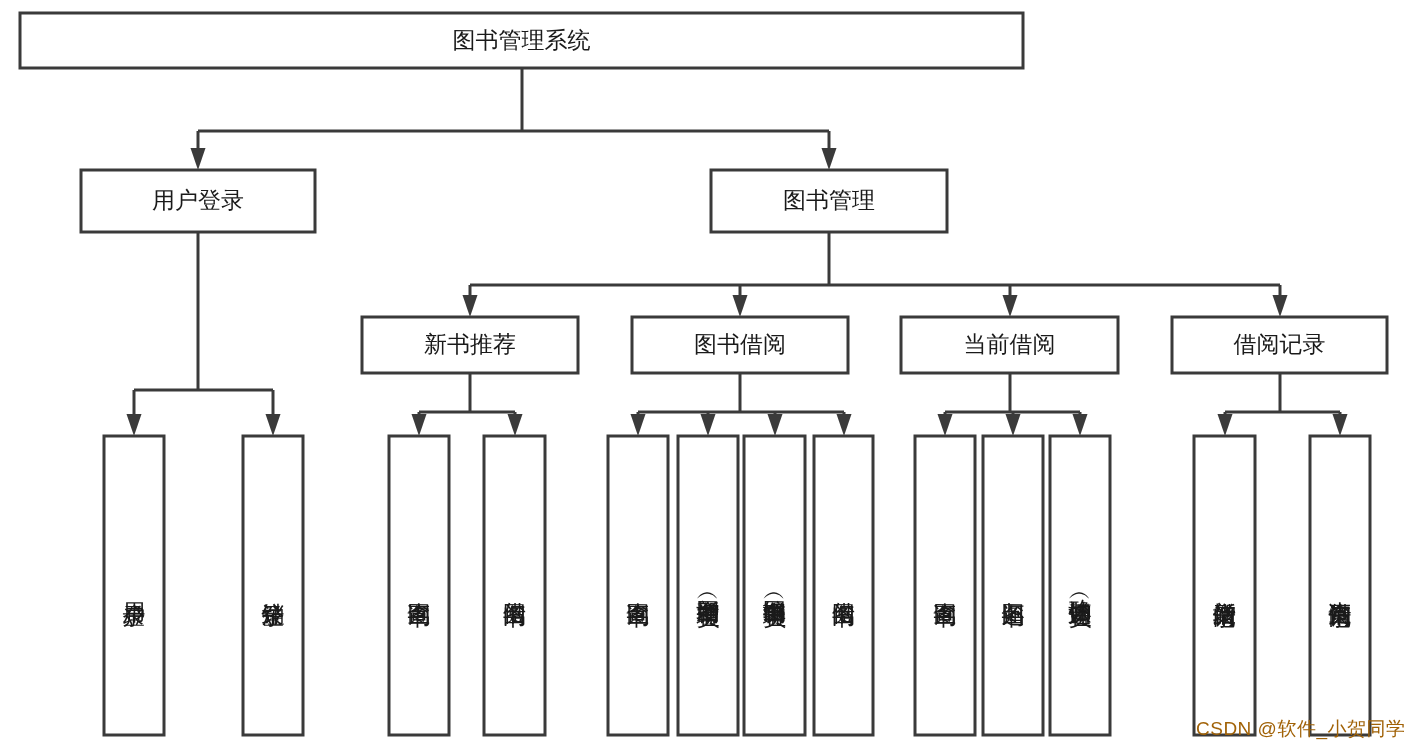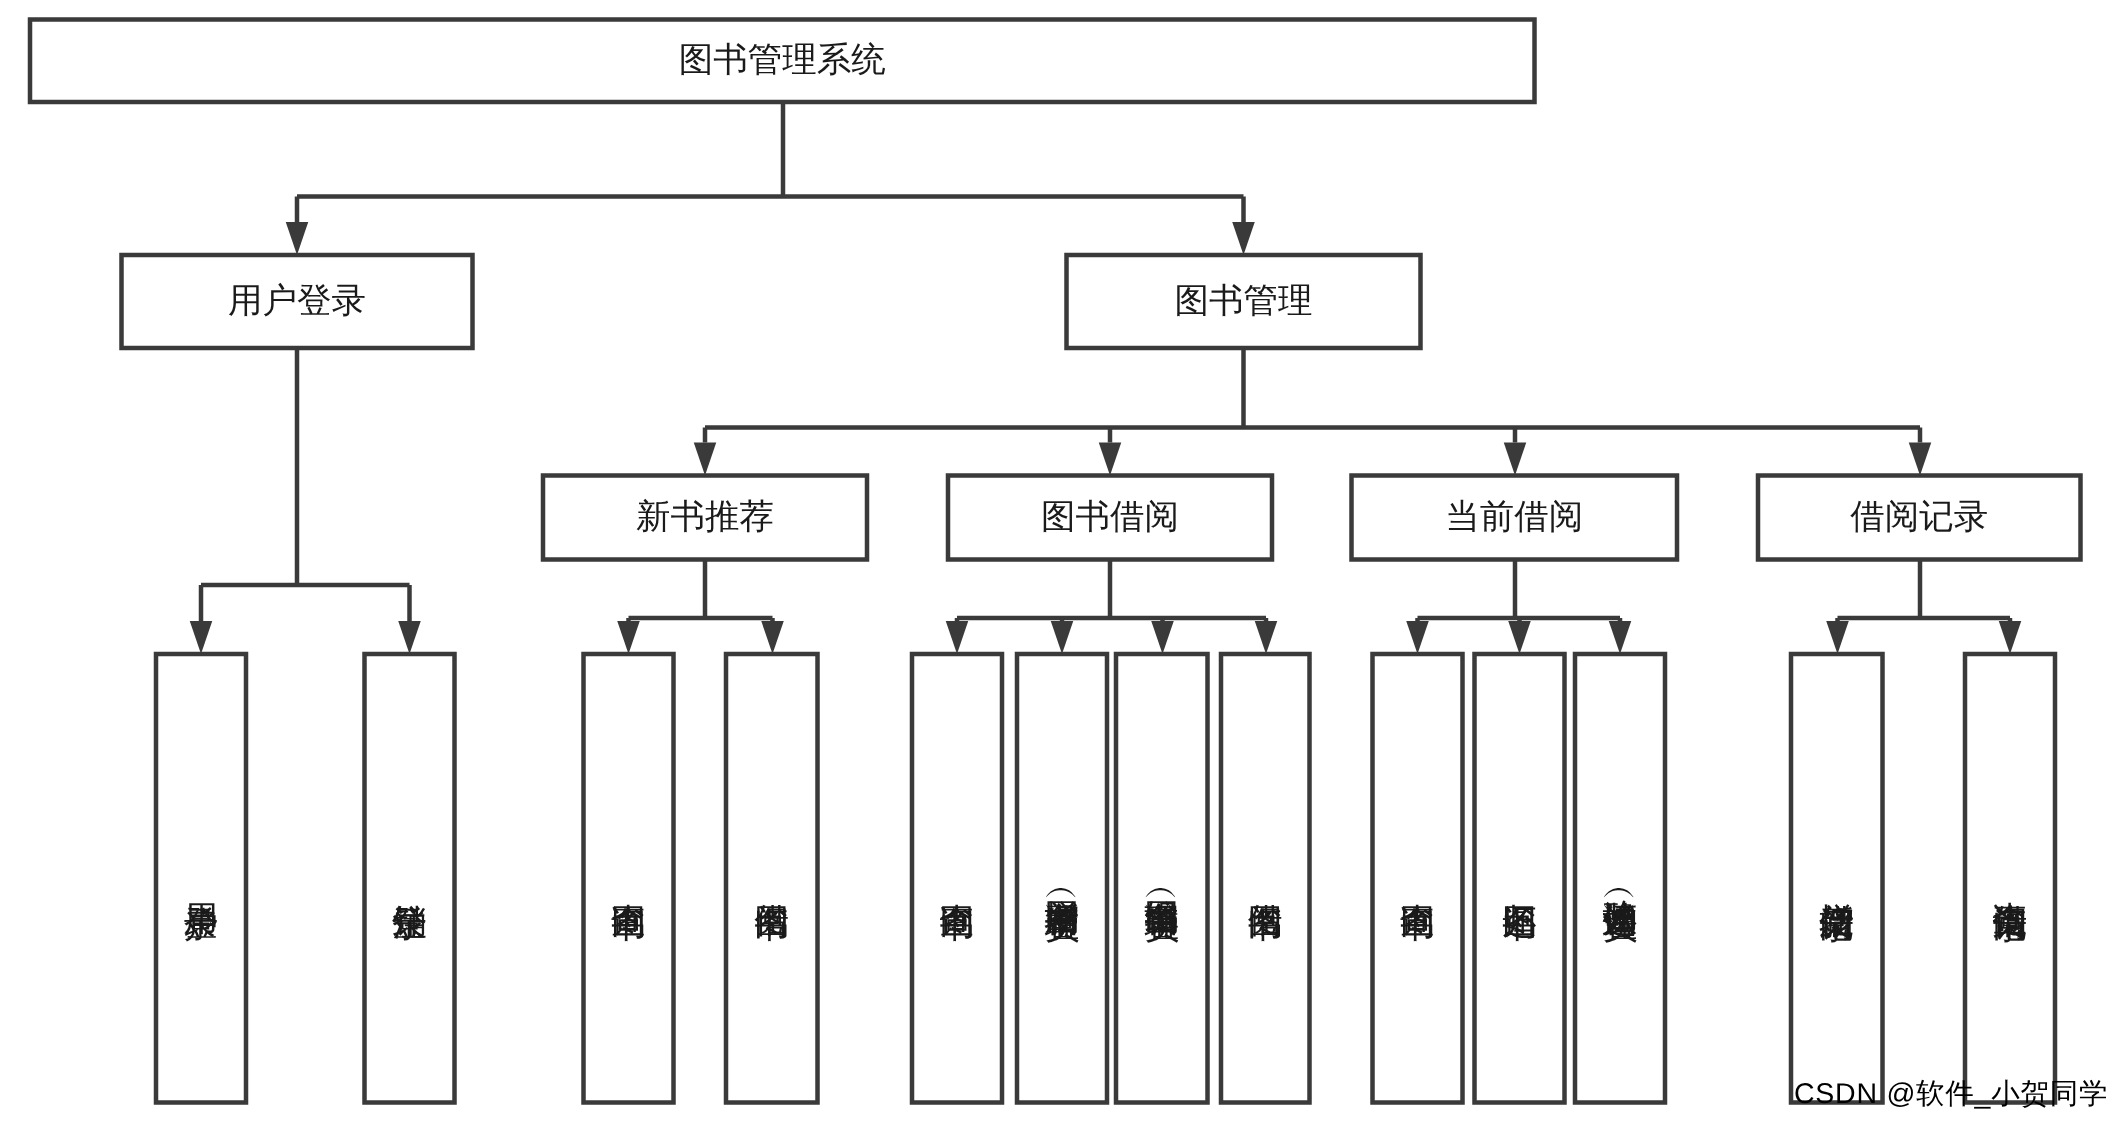--- a/index.html
+++ b/index.html
@@ -176,15 +176,15 @@
       <div class="vlabel-wrap" style="left: 678px; top: 436px; width: 60px; height: 299px;">新增图书（管理员）</div>
       <div class="vlabel-wrap" style="left: 744px; top: 436px; width: 61px; height: 299px;">编辑图书（管理员）</div>
       <div class="vlabel-wrap" style="left: 814px; top: 436px; width: 59px; height: 299px;">借阅图书</div>
       <div class="vlabel-wrap" style="left: 915px; top: 436px; width: 60px; height: 299px;">查询图书</div>
       <div class="vlabel-wrap" style="left: 983px; top: 436px; width: 60px; height: 299px;">归还图书</div>
       <div class="vlabel-wrap" style="left: 1050px; top: 436px; width: 60px; height: 299px;">确认归还（管理员）</div>
       <div class="vlabel-wrap" style="left: 1194px; top: 436px; width: 61px; height: 299px;">新增借阅记录</div>
       <div class="vlabel-wrap" style="left: 1310px; top: 436px; width: 60px; height: 299px;">查询借阅记录</div>
     </div>
 
-  <div class="watermark" style="left: 1196px; top: 716px; color: #000000;">CSDN @软件_小贺同学</div>
+  <div class="watermark" style="left: 1196px; top: 716px; color: #a16207;">CSDN @软件_小贺同学</div>
 
 </div>
 
 </body></html>

